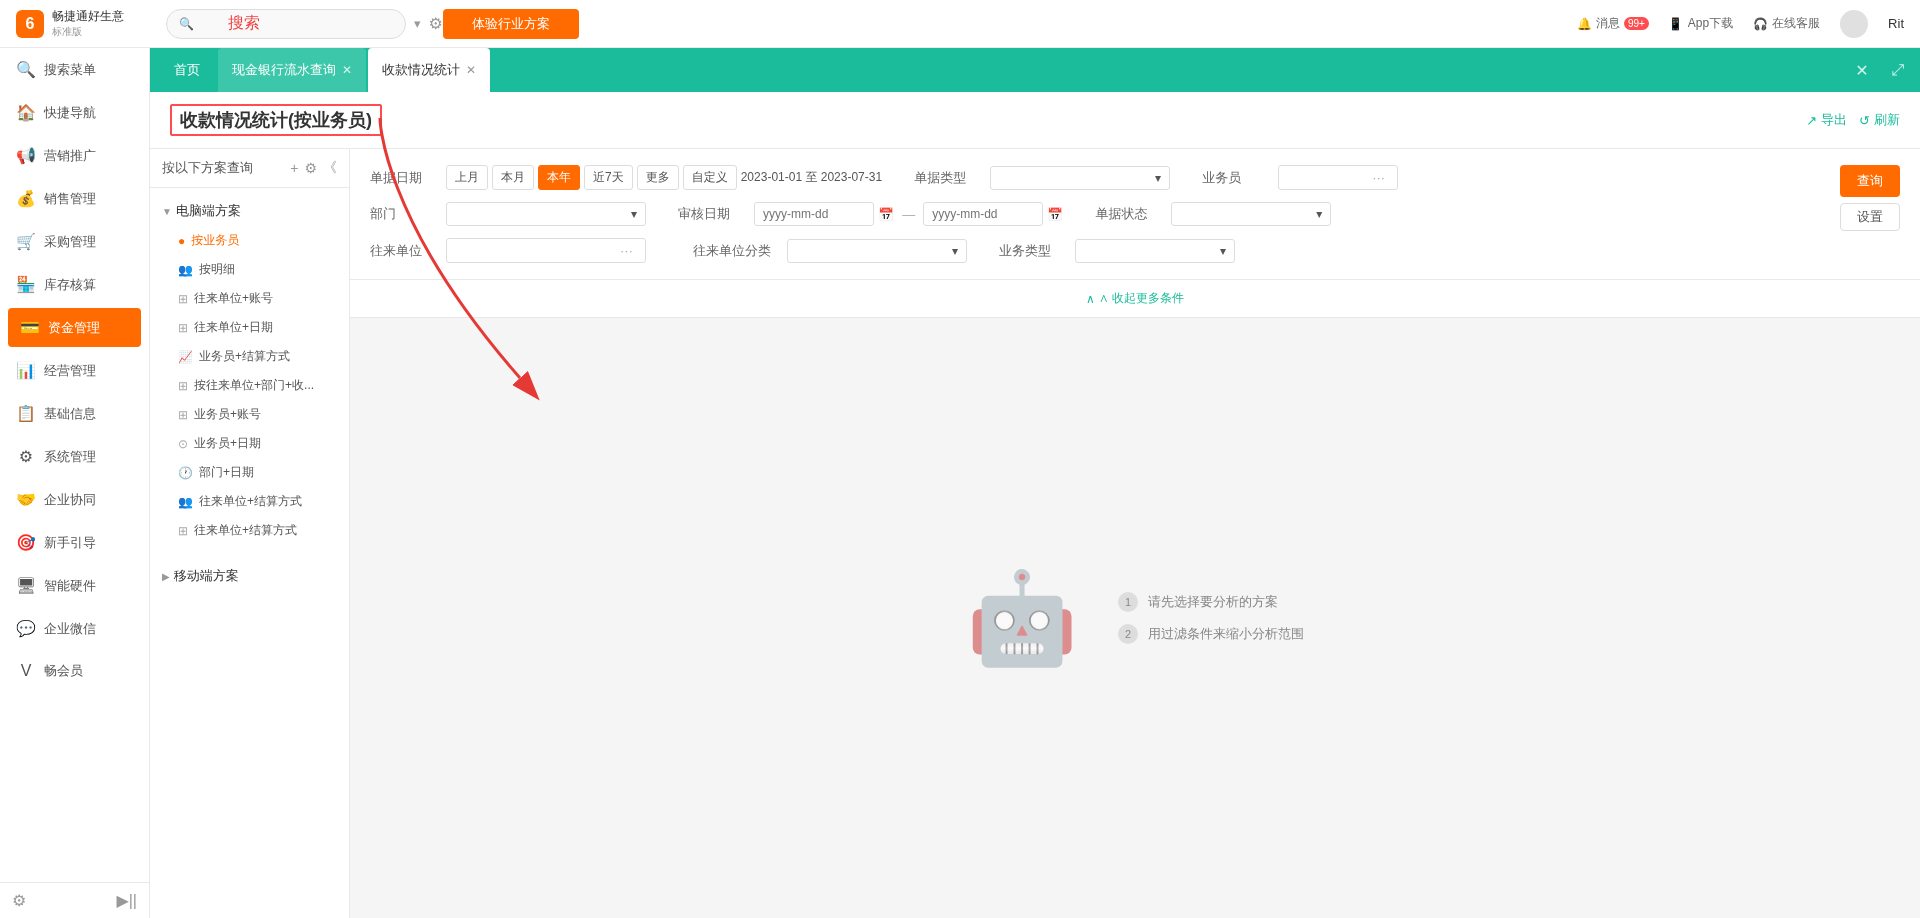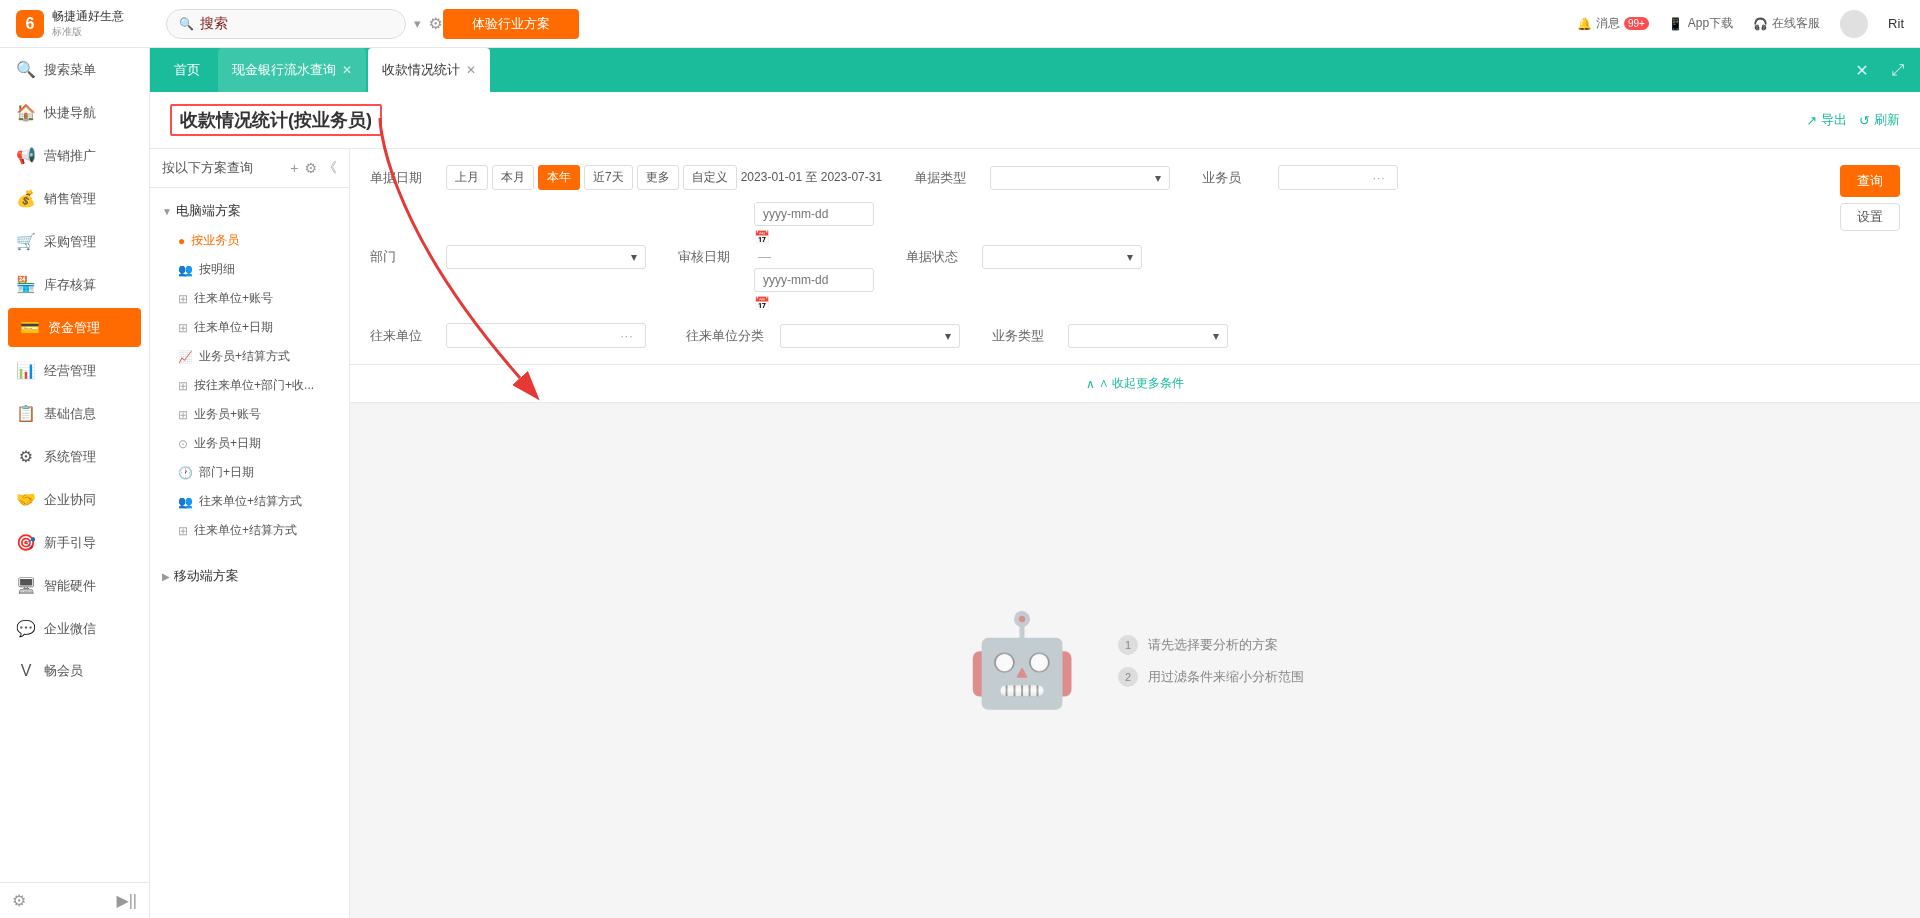--- a/index.html
+++ b/index.html
@@ -367,21 +367,21 @@
     <div class="logo-icon">
       <span>6</span>
     </div>
     <div style="display:flex;flex-direction:column;">
       <span style="font-size:12px;color:#333;font-weight:500;">畅捷通好生意</span>
       <span style="font-size:10px;color:#999;">标准版</span>
     </div>
   </div>
   <div class="header-search">
     <span style="color:#ccc;margin-right:6px;">🔍</span>
-    <span style="color:#7f1d1d;font-size:14px;">搜索</span>
+    <span style="color:#ef4444;font-size:16px;margin-left:28px;">搜索</span>
   </div>
   <span style="margin-left:8px;color:#999;font-size:13px;">▾</span>
   <span style="margin-left:8px;color:#999;font-size:16px;cursor:pointer;">⚙</span>
   <button class="header-trial-btn">体验行业方案</button>
   <div class="header-right">
     <div class="header-btn">
       <span>🔔</span>
       <span>消息</span>
       <span class="badge">99+</span>
     </div>
@@ -602,41 +602,41 @@
                 </div>
               </div>
 
               <div class="filter-row">
                 <span class="filter-label">部门</span>
                 <div class="filter-select" style="min-width:200px;">
                   <span></span>
                   <span>▾</span>
                 </div>
                 <span class="filter-label" style="margin-left:16px;">审核日期</span>
-                <div style="display:flex;gap:4px;flex-direction:column;">
+                <div style="display:flex;align-items:center;gap:4px;">
                   <input class="filter-input" style="width: 110px;" type="text" placeholder="yyyy-mm-dd">
                   <span class="calendar-icon">📅</span>
                   <span class="filter-dash">—</span>
                   <input class="filter-input" style="width: 110px;" type="text" placeholder="yyyy-mm-dd">
                   <span class="calendar-icon">📅</span>
                 </div>
                 <span class="filter-label" style="margin-left:16px;">单据状态</span>
                 <div class="filter-select" style="min-width:160px;">
                   <span></span>
                   <span>▾</span>
                 </div>
               </div>
 
               <div class="filter-row">
                 <span class="filter-label">往来单位</span>
                 <div style="display:flex;align-items:center;border:1px solid #ddd;border-radius:3px;min-width:200px;background:#fff;padding:4px 8px;">
                   <span style="flex:1;"></span>
                   <span class="filter-dots">···</span>
                 </div>
-                <span class="filter-label" style="margin-left:24px;">往来单位分类</span>
+                <span class="filter-label" style="margin-left:31px;">往来单位分类</span>
                 <div class="filter-select" style="min-width:180px;">
                   <span></span>
                   <span>▾</span>
                 </div>
                 <span class="filter-label" style="margin-left:16px;">业务类型</span>
                 <div class="filter-select" style="min-width:160px;">
                   <span></span>
                   <span>▾</span>
                 </div>
               </div>

